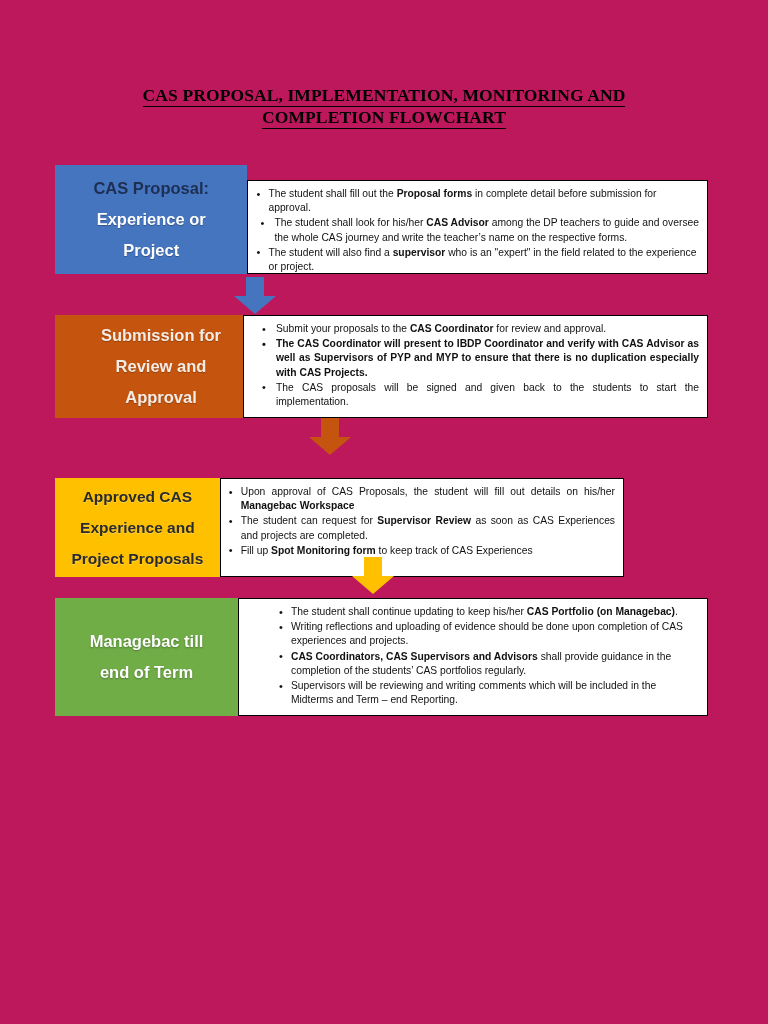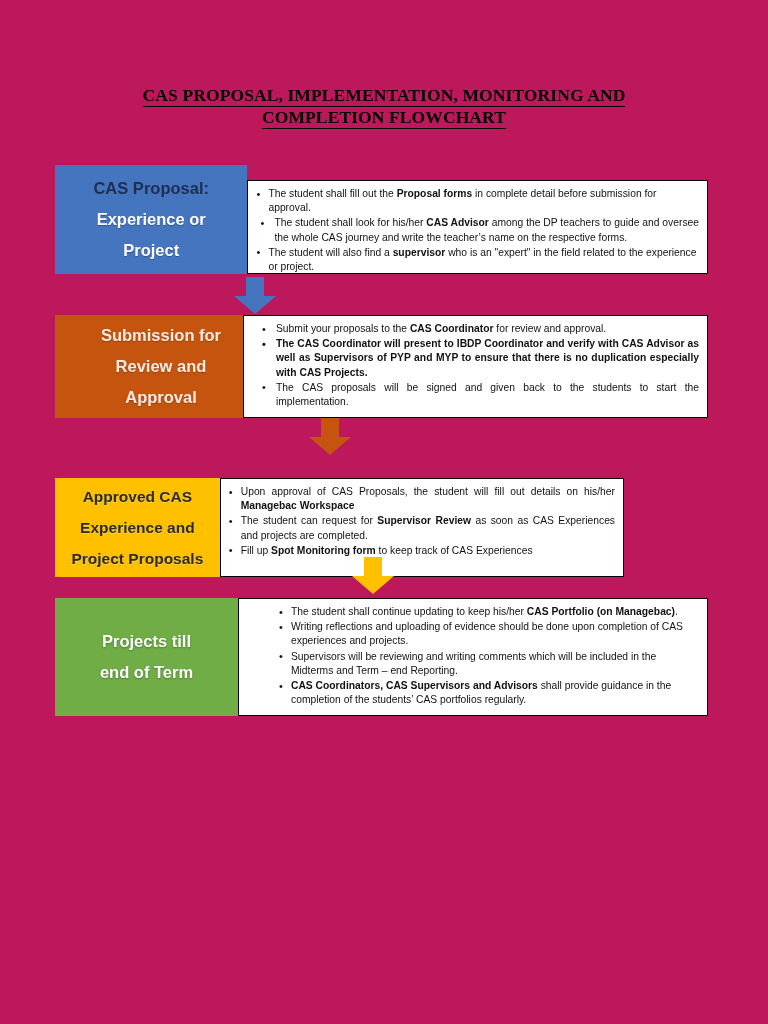--- a/index.html
+++ b/index.html
@@ -206,26 +206,26 @@
   </div>
 
   <div class="arrow" style="left:351px; top:557px;">
     <svg viewBox="0 0 44 38" xmlns="http://www.w3.org/2000/svg">
       <polygon points="13,0 31,0 31,19 43,19 22,37 1,19 13,19" fill="#FFC000"></polygon>
     </svg>
   </div>
 
   <div class="row" style="left:55px; top:598px; width:653px; height:118px;">
     <div class="label-box label-green" style="width:183px;">
-      <span class="lb-line">Projects till</span>
+      <span class="lb-line">Managebac till</span>
       <span class="lb-line">end of Term</span>
     </div>
     <div class="content-box" style="width:470px;padding-left:38px;">
       <ul>
         <li>The student shall continue updating to keep his/her <b>CAS Portfolio (on Managebac)</b>.</li>
         <li>Writing reflections and uploading of evidence should be done upon completion of CAS experiences and projects.</li>
+        <li><b>CAS Coordinators, CAS Supervisors and Advisors</b> shall provide guidance in the completion of the students’ CAS portfolios regularly.</li>
         <li>Supervisors will be reviewing and writing comments which will be included in the Midterms and Term – end Reporting.</li>
-        <li><b>CAS Coordinators, CAS Supervisors and Advisors</b> shall provide guidance in the completion of the students’ CAS portfolios regularly.</li>
       </ul>
     </div>
   </div>
 
 </div>
 
 </body></html>

